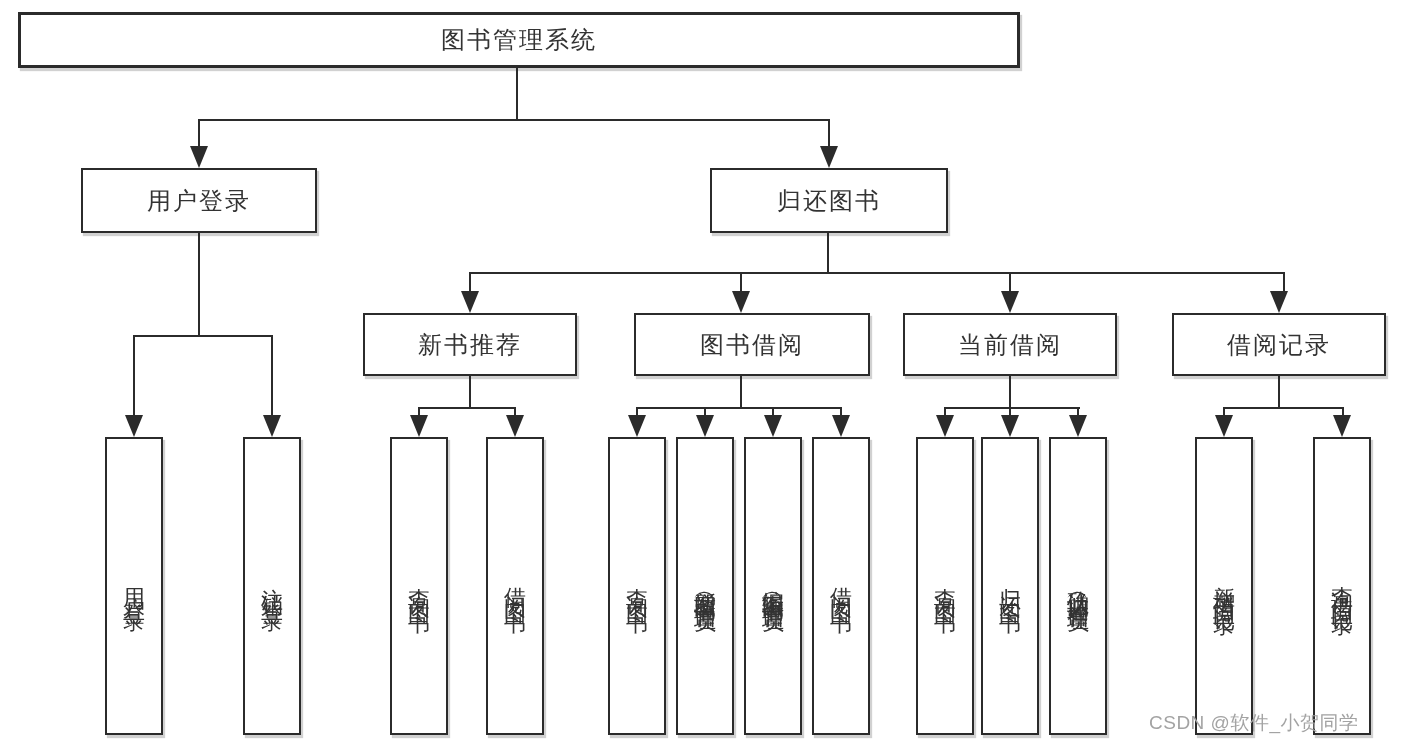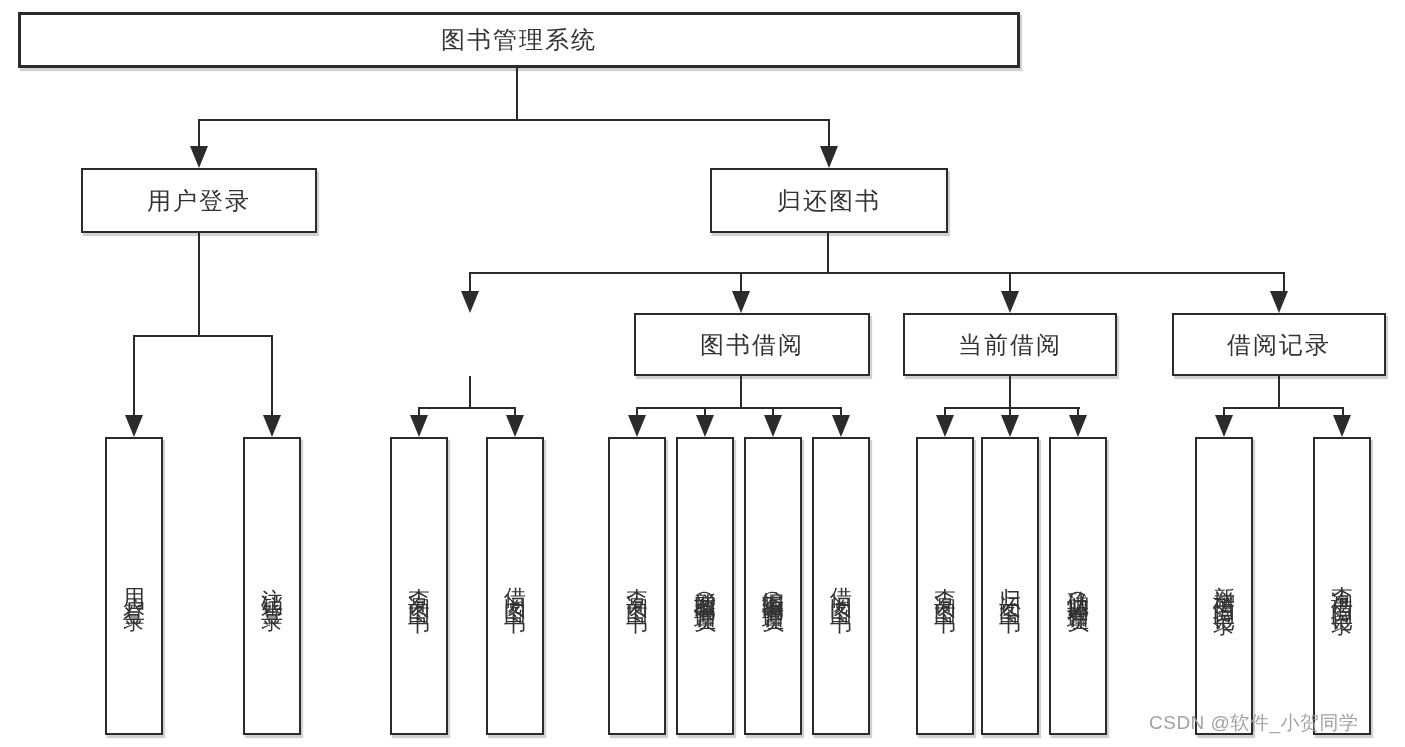--- a/index.html
+++ b/index.html
@@ -49,20 +49,23 @@
     <span>图书管理系统</span>
   </div>
 
   <div class="node lvl2" style="left:81px;width:236px">
     <span>用户登录</span>
   </div>
   <div class="node lvl2" style="left:710px;width:238px">
     <span>归还图书</span>
   </div>
 
+  <div class="node lvl3" style="left:363px;width:214px">
+    <span>新书推荐</span>
+  </div>
   <div class="node lvl3" style="left:634px;width:236px">
     <span>图书借阅</span>
   </div>
   <div class="node lvl3" style="left:903px;width:214px">
     <span>当前借阅</span>
   </div>
   <div class="node lvl3" style="left:1172px;width:214px">
     <span>借阅记录</span>
   </div>
 

